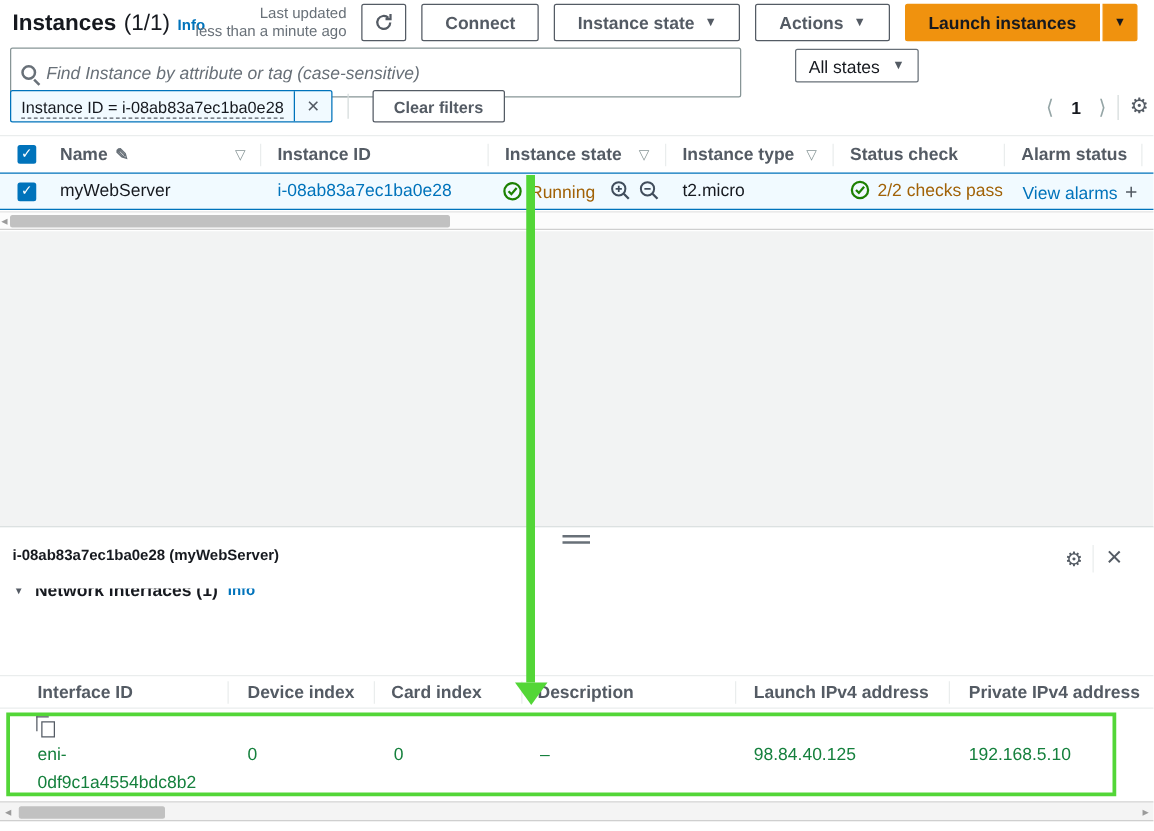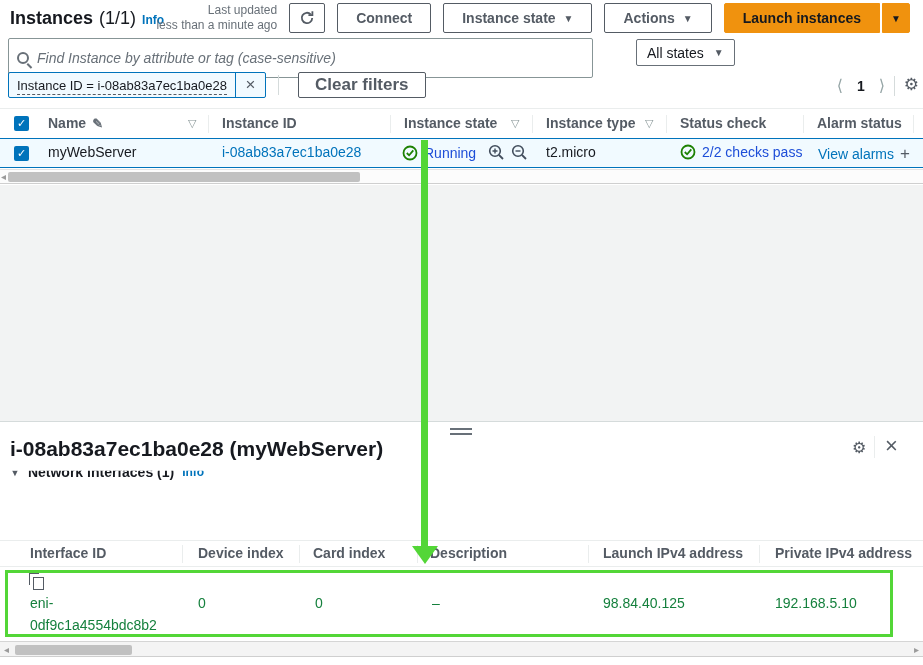--- a/index.html
+++ b/index.html
@@ -37,58 +37,58 @@
                 gap:10px; border:1px solid #687078; border-radius:2px; background:#fff; font-size:14px; color:#16191f; cursor:pointer; }
 
   .token { position:absolute; left:8px; top:72px; height:26px; display:flex; align-items:center;
            border:1px solid #0073bb; border-radius:2px; background:#f1faff; }
   .token-label { padding:0 8px; font-size:13px; color:#16191f; }
   .token-label span { border-bottom:1px dashed #545b64; padding-bottom:1px; }
   .token-x { width:30px; height:100%; display:flex; align-items:center; justify-content:center;
              border-left:1px solid #0073bb; color:#545b64; font-size:17px; cursor:pointer; }
   .filter-sep { position:absolute; left:278px; top:75px; width:1px; height:20px; background:#d5dbdb; }
   .clear-btn { position:absolute; left:298px; top:72px; height:26px; padding:0 16px; display:flex; align-items:center;
-               background:#fff; border:1px solid #545b64; border-radius:2px; font-weight:700; font-size:17px;
+               background:#fff; border:1px solid #545b64; border-radius:2px; font-weight:700; font-size:13px;
                color:#545b64; cursor:pointer; }
   .pagination { position:absolute; right:38px; top:76px; display:flex; align-items:center; gap:14px; }
   .pg-chevron { color:#95a5a6; font-size:16px; cursor:pointer; }
   .pg-num { font-weight:700; font-size:14px; color:#16191f; }
   .pg-sep { position:absolute; right:28px; top:76px; width:1px; height:20px; background:#d5dbdb; }
   .gear { position:absolute; right:4px; top:74px; font-size:17px; color:#545b64; cursor:pointer; }
 
   
   .tbl { position:absolute; left:0; top:108px; width:923px; height:60px; }
   .tbl-head { position:absolute; left:0; top:0; width:923px; height:30px; border-top:1px solid #eaeded; background:#fff; }
   .tbl-row { position:absolute; left:0; top:30px; width:923px; height:30px; background:#f1faff;
              border-top:1px solid #0073bb; border-bottom:1px solid #0073bb; }
   .hc { position:absolute; top:6px; font-weight:700; font-size:14px; color:#545b64; white-space:nowrap; }
   .vd { position:absolute; top:6px; width:1px; height:18px; background:#eaeded; }
   .sort { position:absolute; top:8px; font-size:11px; color:#879596; cursor:pointer; }
   .cell { position:absolute; top:5px; font-size:14px; color:#16191f; white-space:nowrap; }
   .cb { position:absolute; left:14px; top:7px; width:15px; height:15px; background:#0073bb; border-radius:2px;
         color:#fff; font-size:11px; line-height:15px; text-align:center; cursor:pointer; }
   .pencil { color:#687078; font-size:13px; margin-left:6px; }
   .link { color:#0073bb; cursor:pointer; }
-  .state-green { color:#1d4ed8; }
+  .state-green { color:#a16207; }
   .iconrow { display:flex; align-items:center; gap:6px; }
 
   
   .hscroll { position:absolute; left:0; width:923px; background:#fcfcfc; border-top:1px solid #e3e3e3; border-bottom:1px solid #cfcfcf; }
   .hs1 { top:169px; height:15px; }
   .hs2 { top:641px; height:16px; border-top:1px solid #d5d5d5; background:#f4f4f4; }
   .thumb { position:absolute; top:2px; height:10px; background:#c1c1c1; border-radius:2px; cursor:pointer; }
   .sb-arrow { position:absolute; top:1px; font-size:10px; color:#9b9b9b; cursor:pointer; }
 
   .gap-area { position:absolute; left:0; top:185px; width:923px; height:237px; background:#f2f3f3; border-bottom:1px solid #d5dbdb; }
 
   
   .panel { position:absolute; left:0; top:422px; width:923px; height:243px; background:#fff; }
   .drag-handle { position:absolute; left:450px; top:6px; width:22px; cursor:row-resize; }
   .drag-handle div { height:2px; background:#687078; margin-bottom:3px; }
-  .panel-title { position:absolute; left:10px; top:15px; font-size:21px; font-weight:700; color:#16191f; }
+  .panel-title { position:absolute; left:10px; top:15px; font-size:12px; font-weight:700; color:#16191f; }
   .panel-gear { position:absolute; left:852px; top:16px; font-size:16px; color:#545b64; cursor:pointer; }
   .panel-div { position:absolute; left:874px; top:14px; width:1px; height:22px; background:#eaeded; }
   .panel-close { position:absolute; left:885px; top:11px; font-size:22px; color:#545b64; cursor:pointer; }
   .section-line { position:absolute; left:10px; top:42px; display:flex; align-items:center; gap:8px;
                   clip-path:inset(42% 0 0 0); }
   .section-caret { font-size:10px; color:#545b64; }
   .section-title { font-weight:700; font-size:14px; color:#16191f; }
   .ni-filter { position:absolute; left:27px; top:83px; width:585px; height:27px; border:1px solid #879596;
                border-radius:2px; display:flex; align-items:center; padding:0 9px; gap:9px; background:#fff; }
   .ni-filter input { border:none; outline:none; flex:1; font-size:14px; font-style:italic;

